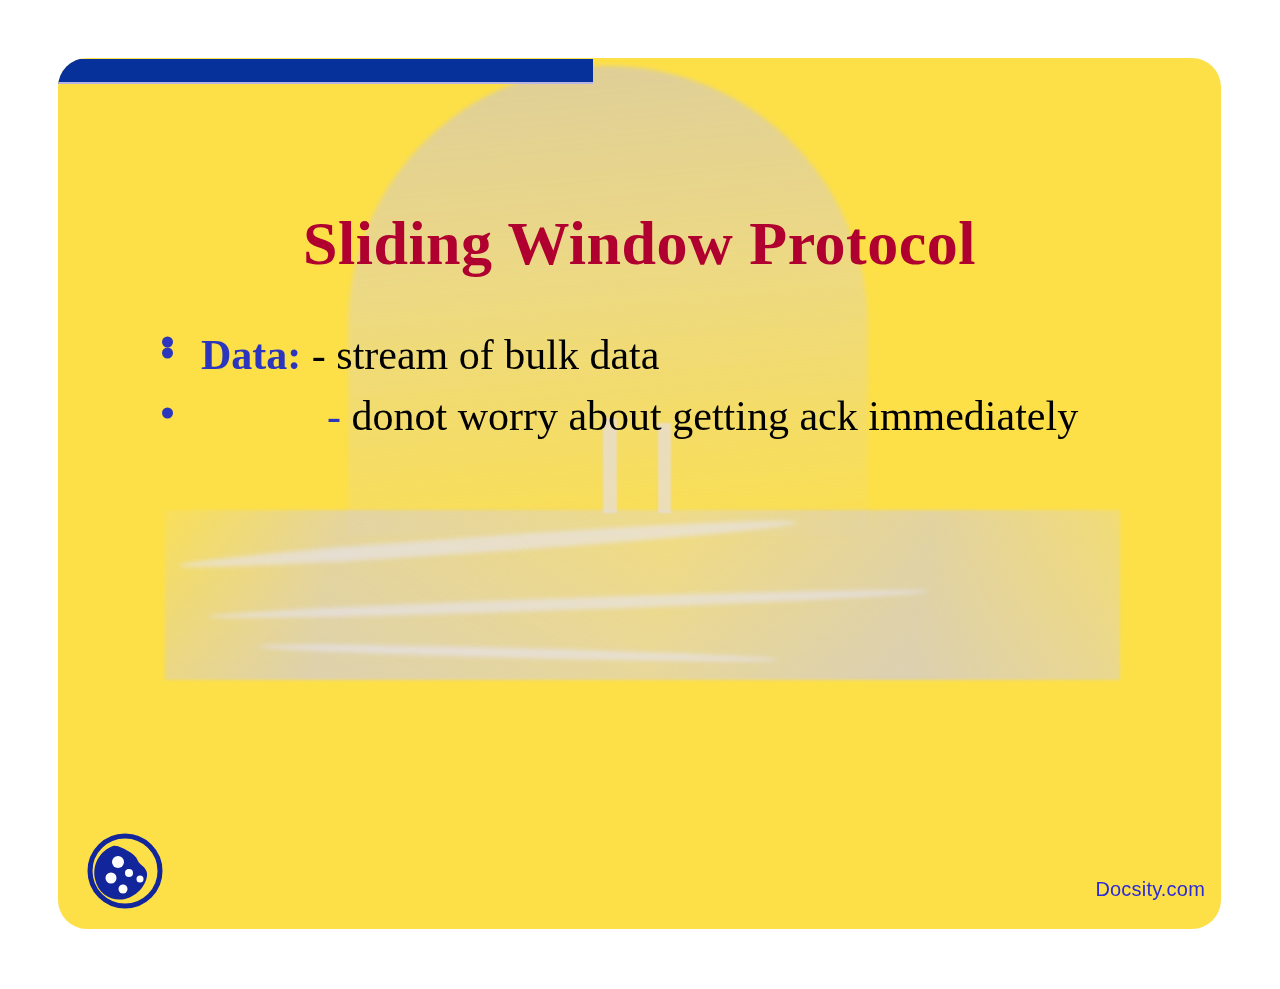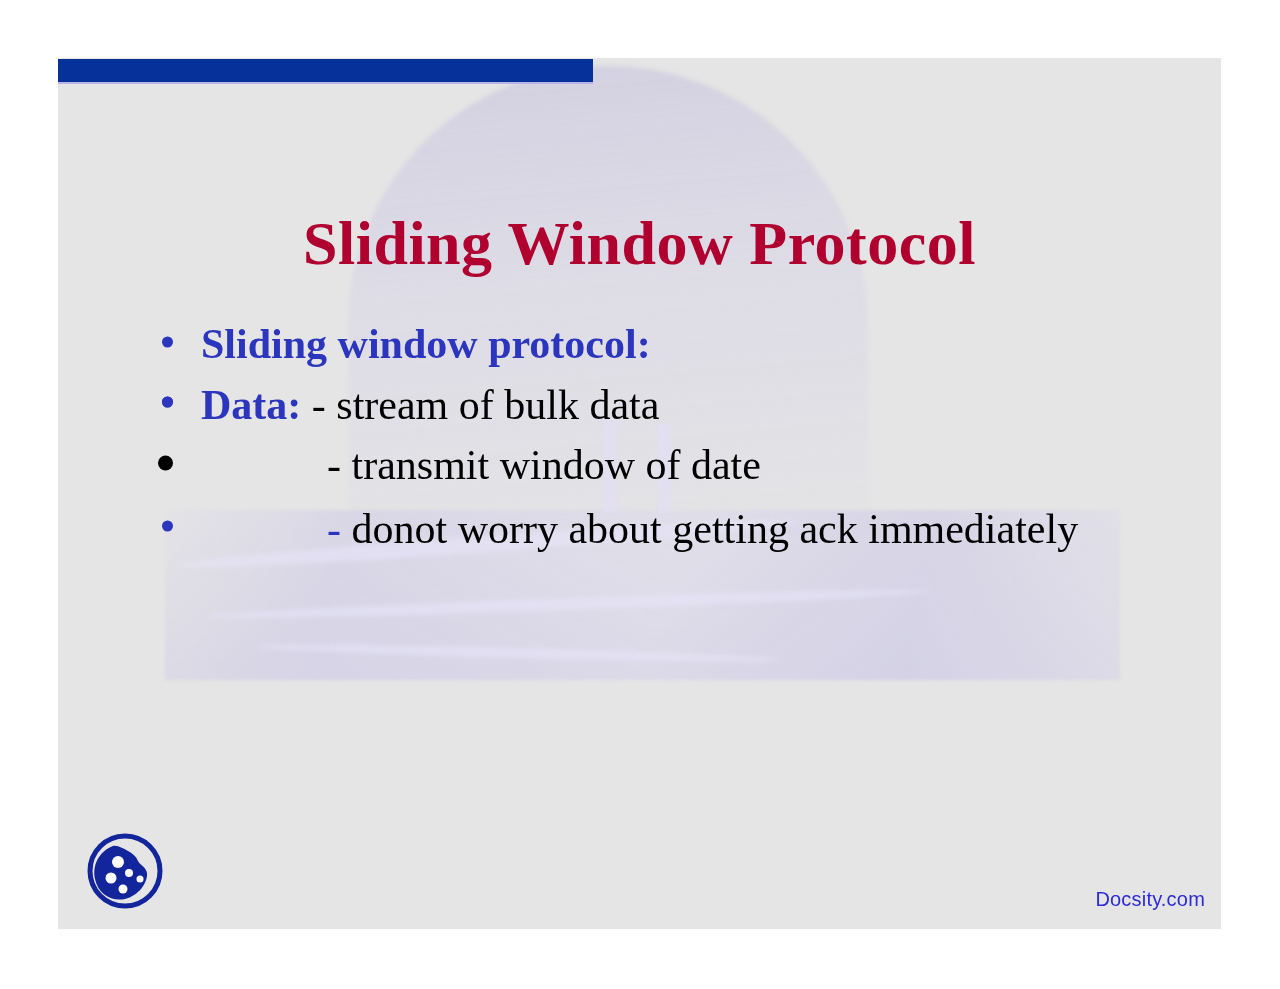--- a/index.html
+++ b/index.html
@@ -15,22 +15,23 @@
     font-family: "Liberation Serif", "DejaVu Serif", serif;
   }
 
   
   #slide-root {
     position: absolute;
     left: 58px;
     top: 58px;
     width: 1163px;
     height: 871px;
-    background: #e5e5e5;
+    background: #fde047;
     overflow: hidden;
+    border-radius: 29px;
   }
 
   
   .watermark {
     position: absolute;
     pointer-events: none;
   }
   .wm-dome {
     left: 290px;
     top: 8px;
@@ -147,21 +148,21 @@
     top: 771px;
     width: 90px;
     height: 84px;
   }
   #docsity-logo svg { display: block; }
 
   
   #docsity-watermark {
     position: absolute;
     right: 16px;
-    bottom: 18px;
+    bottom: 28px;
     color: #2b2bd8;
     font-size: 20px;
     font-family: "Liberation Sans", "DejaVu Sans", sans-serif;
     letter-spacing: 0.2px;
     text-align: right;
   }
 </style>
 </head>
 <body>
 
@@ -174,39 +175,31 @@
   <div class="wm-streak wm-s3"></div>
   <div class="wm-pillar wm-p1"></div>
   <div class="wm-pillar wm-p2"></div>
 
   <div id="header-bar"></div>
 
   <h1 id="slide-title">Sliding Window Protocol</h1>
 
   <div id="bullet-list">
 
-    <div class="bullet-row">
-      <span class="bullet-dot"></span>
-      <span class="bullet-text"><span class="seg-strong-blue">Sliding window protocol:</span></span>
-    </div>
 
     <div class="bullet-row">
       <span class="bullet-dot"></span>
     </div>
 
     <div class="bullet-row">
       <span class="bullet-dot"></span>
       <span class="bullet-text"><span class="seg-strong-blue">Data:</span><span class="seg-black"> - stream of bulk data</span></span>
     </div>
 
 
-    <div class="bullet-row row-sub">
-      <span class="bullet-dot black"></span>
-      <span class="bullet-text"><span class="seg-indent"></span><span class="seg-black">- transmit window of date</span></span>
-    </div>
 
     <div class="bullet-row row-tall">
       <span class="bullet-dot"></span>
       <span class="bullet-text"><span class="seg-indent"></span><span class="seg-blue">- </span><span class="seg-black">donot worry about getting ack immediately</span></span>
     </div>
 
   </div>
 
   <div id="docsity-logo">
     <svg width="90" height="84" viewBox="0 0 90 84" xmlns="http://www.w3.org/2000/svg">

